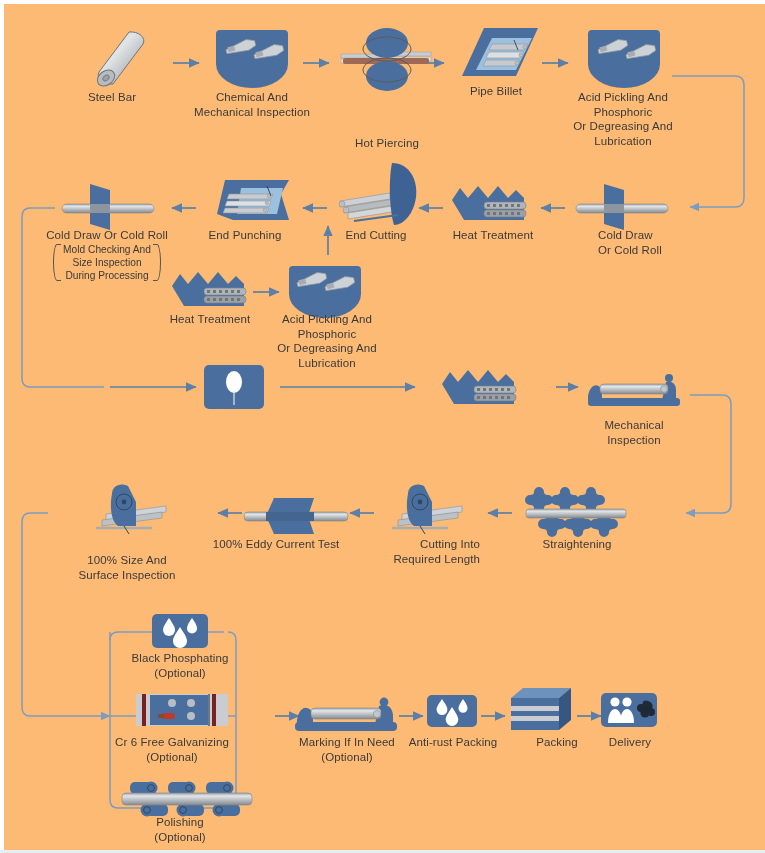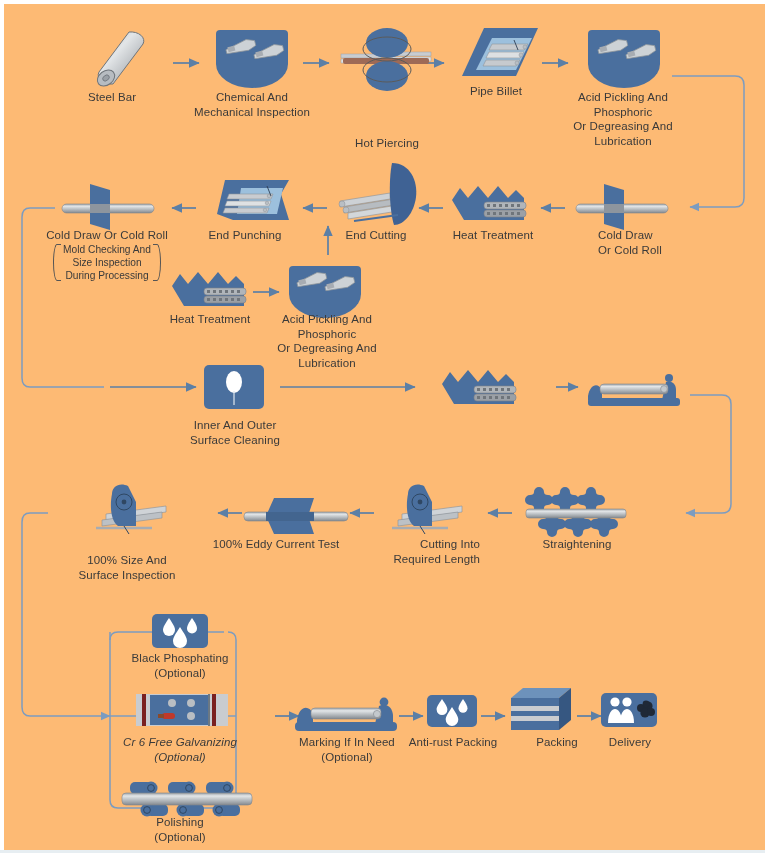--- a/index.html
+++ b/index.html
@@ -427,33 +427,33 @@
 Size Inspection
 During Processing</span>
   </div>
 
   <div class="lbl" style="left:158px;top:312px;width:104px;">Heat Treatment</div>
   <div class="lbl" style="left:262px;top:312px;width:130px;">Acid Pickling And
 Phosphoric
 Or Degreasing And
 Lubrication</div>
 
-  <div class="lbl" style="left:172px;top:418px;width:126px;">Inner And Outer
-Surface Cleaning</div>
+  <div class="lbl" style="left:578px;top:418px;width:112px;">Mechanical
+Inspection</div>
 
   <div class="lbl" style="left:524px;top:537px;width:106px;">Straightening</div>
   <div class="lbl" style="left:364px;top:537px;width:116px;text-align:right;">Cutting Into
 Required Length</div>
   <div class="lbl" style="left:206px;top:537px;width:140px;">100% Eddy Current Test</div>
   <div class="lbl" style="left:62px;top:537px;width:130px;margin-top:16px;">100% Size And
 Surface Inspection</div>
 
   <div class="lbl" style="left:112px;top:651px;width:136px;">Black Phosphating
 (Optional)</div>
-  <div class="lbl" style="left:106px;top:735px;width:148px;font-style:italic;">Cr 6 Free Galvanizing
+  <div class="lbl" style="left:98px;top:735px;width:148px;">Cr 6 Free Galvanizing
 (Optional)</div>
   <div class="lbl" style="left:122px;top:815px;width:116px;">Polishing
 (Optional)</div>
 
   <div class="lbl" style="left:288px;top:735px;width:118px;">Marking If In Need
 (Optional)</div>
   <div class="lbl" style="left:404px;top:735px;width:98px;">Anti-rust Packing</div>
   <div class="lbl" style="left:522px;top:735px;width:70px;">Packing</div>
   <div class="lbl" style="left:594px;top:735px;width:72px;">Delivery</div>
 

